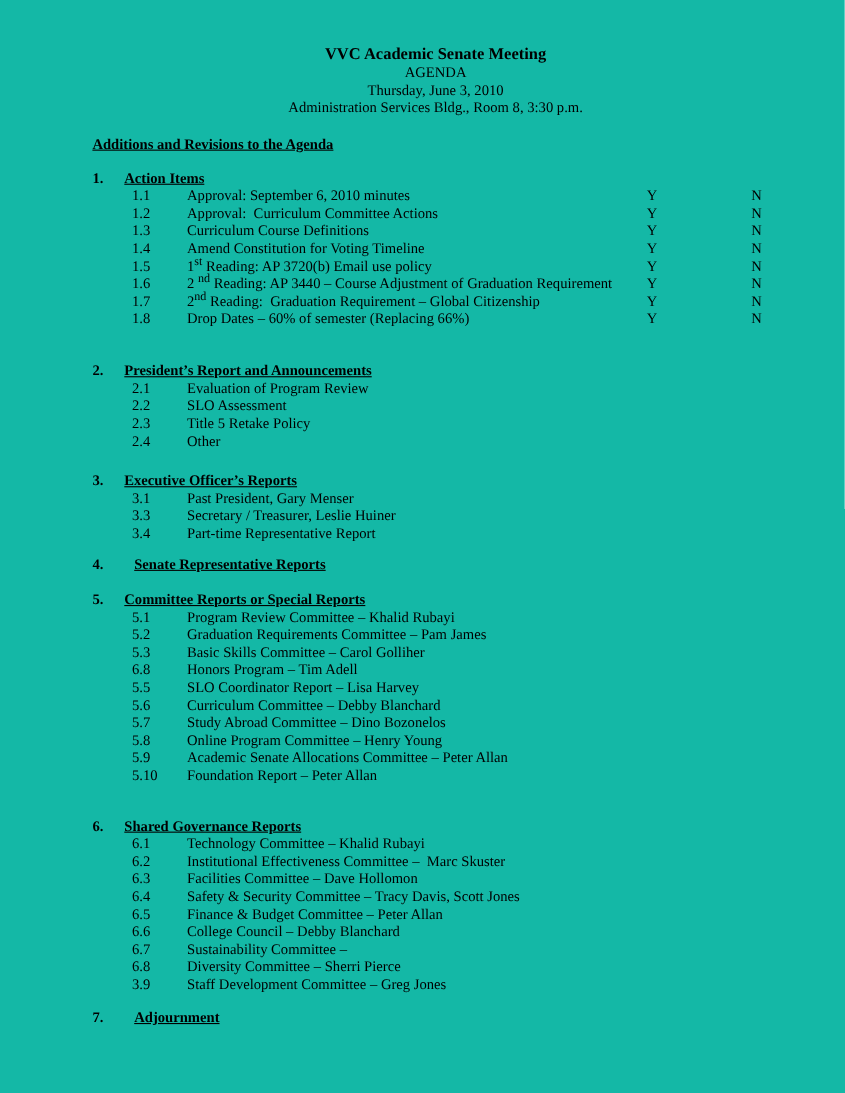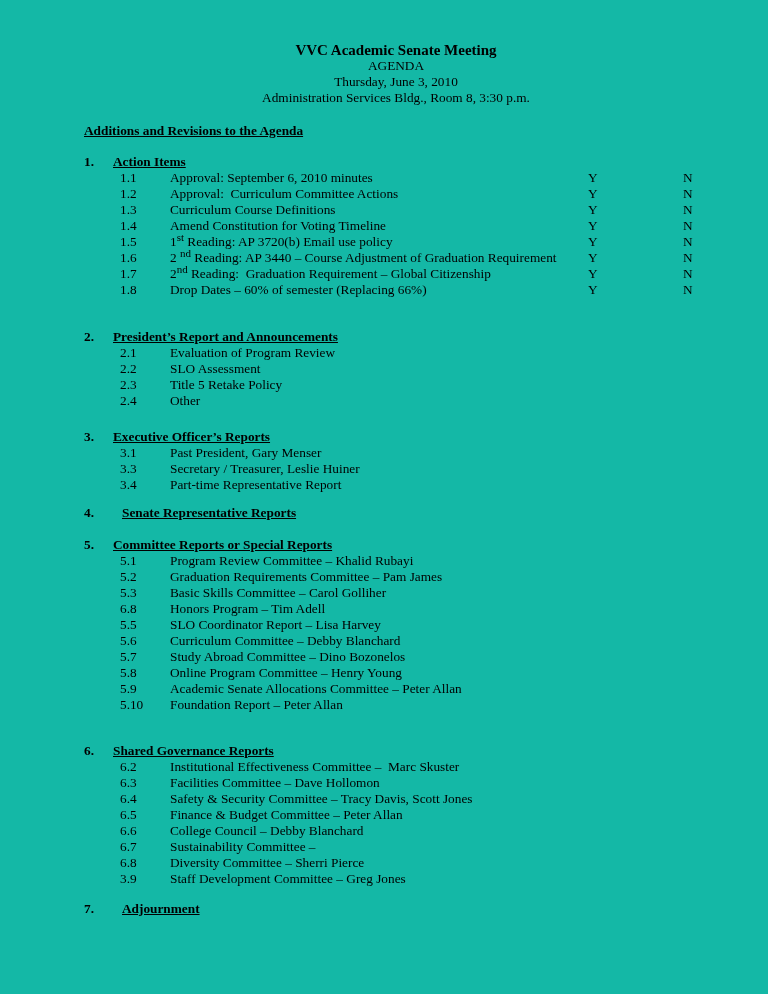--- a/index.html
+++ b/index.html
@@ -247,20 +247,25 @@
     </div>
   </div>
     </div>
 
     <div class="section sec-6">
       <div class="section-head">
         <span class="section-number">6.</span>
         <span class="section-heading">Shared Governance Reports</span>
       </div>
       <div>
+    <div class="item">
+      <span class="item-number">6.1</span><span class="item-text">Technology Committee – Khalid Rubayi</span>
+      
+      
+    </div>
 
     <div class="item">
       <span class="item-number">6.2</span><span class="item-text">Institutional Effectiveness Committee –  Marc Skuster</span>
       
       
     </div>
 
     <div class="item">
       <span class="item-number">6.3</span><span class="item-text">Facilities Committee – Dave Hollomon</span>
       

